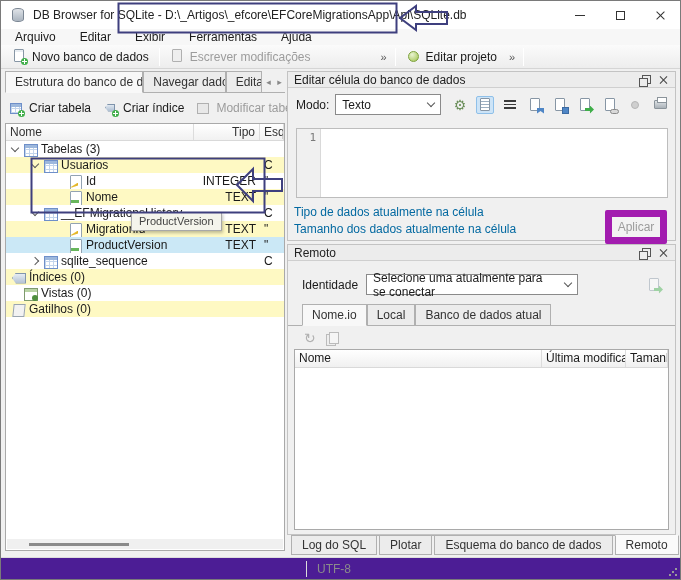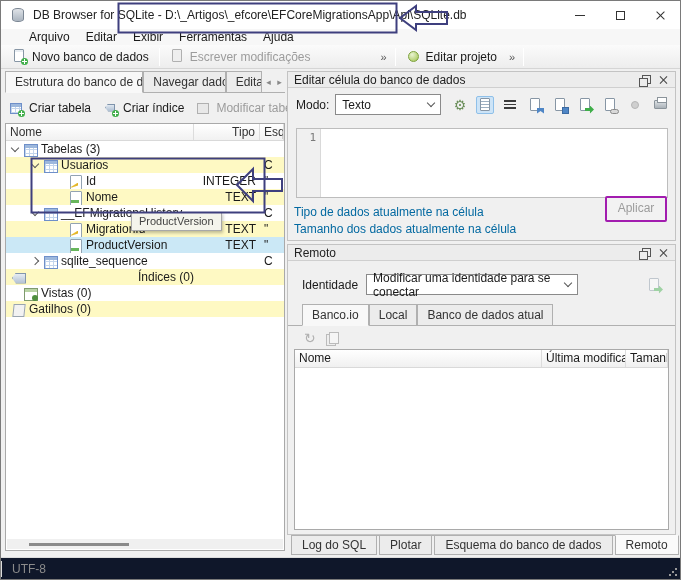--- a/index.html
+++ b/index.html
@@ -14,21 +14,21 @@
   .title-text { flex:1; font-size:12px; color:#222; white-space:nowrap; overflow:hidden; }
   .win-controls { display:flex; height:28px; }
   .win-btn { width:40px; height:28px; display:flex; align-items:center; justify-content:center; color:#333; }
   .glyph-min { width:10px; height:1px; background:#333; display:inline-block; }
   .glyph-max { width:9px; height:9px; border:1px solid #333; display:inline-block; }
   .glyph-close { position:relative; width:11px; height:11px; display:inline-block; }
   .glyph-close::before,.glyph-close::after { content:""; position:absolute; left:5px; top:0; width:1px; height:11px; background:#333; }
   .glyph-close::before { transform:rotate(45deg); } .glyph-close::after { transform:rotate(-45deg); }
 
   
-  .menubar { position:absolute; top:28px; left:0; right:0; height:16px; background:#f7f7f7; display:flex; align-items:flex-end; padding-left:20px; gap:0; }
+  .menubar { position:absolute; top:28px; left:0; right:0; height:16px; background:#f7f7f7; display:flex; align-items:flex-end; padding-left:6px; gap:8px; }
   .menu-item { padding:0 8px; height:16px; line-height:16px; }
 
   
   .toolbar { position:absolute; top:44px; left:0; right:0; height:24px; background:linear-gradient(#fbfbfb,#ededed); border-bottom:1px solid #d5d5d5; display:flex; align-items:center; padding-left:4px; }
   .tb-btn { display:flex; align-items:center; gap:5px; padding:0 7px; height:22px; white-space:nowrap; }
   .tb-btn.disabled { color:#9c9c9c; }
   .tb-caret { width:0; height:0; border-left:3px solid transparent; border-right:3px solid transparent; border-top:4px solid #444; margin-left:2px; align-self:flex-end; margin-bottom:4px; }
   .tb-sep { width:1px; height:18px; background:#cfcfcf; border-right:1px solid #fff; margin:0 3px; }
   .tb-ovf { color:#555; font-size:11px; padding:0 5px; }
   .ic { width:15px; height:15px; position:relative; display:inline-block; flex:0 0 auto; }
@@ -120,21 +120,21 @@
   .bdg-save { width:7px; height:7px; background:#4f86c6; border:1px solid #3c6ba3; }
   .bdg-chain { width:9px; height:5px; border:1px solid #8a8a8a; border-radius:3px; background:#d9d9d9; }
   .mi .null-dot { width:8px; height:8px; border-radius:50%; background:#cfcfcf; border:1px solid #b5b5b5; }
   .printer { width:13px; height:9px; background:linear-gradient(#dfe3e6,#aab2b9); border:1px solid #8b949b; border-radius:1px; position:relative; }
   .printer::before { content:""; position:absolute; left:2px; top:-4px; width:8px; height:4px; background:#fff; border:1px solid #8b949b; }
 
   .editor { position:absolute; left:8px; right:7px; top:56px; height:70px; background:#fff; border:1px solid #bdbdbd; display:flex; }
   .gutter { width:24px; background:#f0f0f0; border-right:1px solid #d9d9d9; text-align:right; padding:2px 4px 0 0; color:#7a7a7a; font-family:"DejaVu Sans Mono",monospace; font-size:11px; }
   .editor .text-area { flex:1; }
   .cell-info { position:absolute; left:6px; top:132px; right:80px; line-height:17px; color:#0369a1; }
-  .apply-btn { position:absolute; right:8px; top:124px; width:62px; height:26px; background:#f2f2f2; border:2px solid #a21caf; color:#9c9c9c; text-align:center; line-height:20px; border-radius:2px; }
+  .apply-btn { position:absolute; right:8px; top:138px; width:62px; height:34px; background:#f2f2f2; border:7px solid #a21caf; color:#9c9c9c; text-align:center; line-height:20px; border-radius:2px; }
 
   .identity-row { display:flex; align-items:center; gap:8px; padding:13px 8px 0 14px; }
   .identity-combo { width:212px; }
   .id-icon { margin-left:auto; margin-right:4px; }
   .remote-tabs { display:flex; align-items:flex-end; padding:9px 0 0 14px; border-bottom:1px solid #b0b0b0; }
   .remote-toolbar { display:flex; align-items:center; gap:10px; padding:4px 0 2px 16px; height:22px; }
   .rt-ic { color:#b0b0b0; font-size:14px; line-height:1; font-family:"DejaVu Sans",sans-serif; }
   .clone { width:12px; height:13px; position:relative; }
   .clone::before { content:""; position:absolute; left:0; top:2px; width:8px; height:10px; background:#eee; border:1px solid #bbb; }
   .clone::after { content:""; position:absolute; left:3px; top:0; width:8px; height:10px; background:#f5f5f5; border:1px solid #bbb; }
@@ -143,21 +143,21 @@
   .rt-header .cell { border-right:1px solid #dcdcdc; line-height:17px; }
   .rc-name { flex:1; }
   .rc-mod { width:84px; flex:0 0 auto; }
   .rc-size { width:42px; flex:0 0 auto; }
 
   .bottom-tabs { position:absolute; left:4px; right:0; bottom:2px; height:20px; display:flex; align-items:flex-start; border-top:1px solid #b0b0b0; }
   .btab { height:19px; line-height:18px; padding:0 10px; border:1px solid #b0b0b0; border-top:none; background:#ececec; color:#333; margin-right:2px; white-space:nowrap; }
   .btab.active { background:#fafafa; border-top:1px solid #fafafa; margin-top:-1px; height:20px; }
 
   
-  .statusbar { position:absolute; left:0; right:0; bottom:0; height:22px; background:#0f172a; border-top:1px solid #dcdcdc; display:flex; align-items:center; justify-content:flex-start; }
+  .statusbar { position:absolute; left:0; right:0; bottom:0; height:22px; background:#4c1d95; border-top:1px solid #dcdcdc; display:flex; align-items:center; justify-content:center; }
   .status-cell { color:#8b8b8b; padding:0 10px; border-left:1px solid #dcdcdc; height:16px; line-height:16px; margin-right:14px; }
   .grip { position:absolute; right:2px; bottom:2px; width:10px; height:10px; background:
      radial-gradient(circle at 8px 2px, #9a9a9a 1px, rgba(0,0,0,0) 1.3px),
      radial-gradient(circle at 8px 8px, #9a9a9a 1px, rgba(0,0,0,0) 1.3px),
      radial-gradient(circle at 2px 8px, #9a9a9a 1px, rgba(0,0,0,0) 1.3px),
      radial-gradient(circle at 5px 5px, #9a9a9a 1px, rgba(0,0,0,0) 1.3px); }
 
   
   .annotations { position:absolute; inset:0; z-index:50; pointer-events:none; }
 </style>
@@ -323,21 +323,21 @@
         <div class="trow">
           <span class="cell c-name" style="padding-left:26px;">
               <span class="chev right"></span>
               <span class="ti ti-table"></span>
               <span>sqlite_sequence</span>
             </span>
           <span class="cell c-type"></span>
             <span class="cell c-schema">C</span>
         </div>
         <div class="trow alt">
-          <span class="cell c-name" style="padding-left:6px;justify-content:space-between;">
+          <span class="cell c-name" style="padding-left:6px;">
               <span class="ti ti-tag"></span>
               <span>Índices (0)</span>
             </span>
           <span class="cell c-type"></span>
             <span class="cell c-schema"></span>
         </div>
         <div class="trow">
           <span class="cell c-name" style="padding-left:18px;">
               <span class="ti ti-view"></span>
               <span>Vistas (0)</span>
@@ -422,30 +422,30 @@
 
       <div class="dock dock-remote">
         <div class="dock-header">
           <span class="dock-title">Remoto</span>
           <span class="dk-ic ic-float"></span>
           <span class="dk-ic ic-x"></span>
         </div>
         <div class="identity-row">
           <span>Identidade</span>
           <span class="combo identity-combo">
-            <span>Modificar uma identidade para se conectar</span>
+            <span>Selecione uma atualmente para se conectar</span>
               <span class="caret"></span>
           </span>
           <span class="mi id-icon" style="opacity:.45;">
               <span class="pg"></span>
               <span class="bdg bdg-garr"></span>
             </span>
         </div>
         <div class="remote-tabs">
-          <span class="tab active">Banco.io</span>
+          <span class="tab active">Nome.io</span>
           <span class="tab">Local</span>
           <span class="tab">Banco de dados atual</span>
         </div>
         <div class="remote-toolbar">
           <span class="rt-ic">↻</span>
           <span class="clone"></span>
         </div>
         <div class="remote-table">
           <div class="rt-header">
             <span class="cell rc-name">Nome</span>

